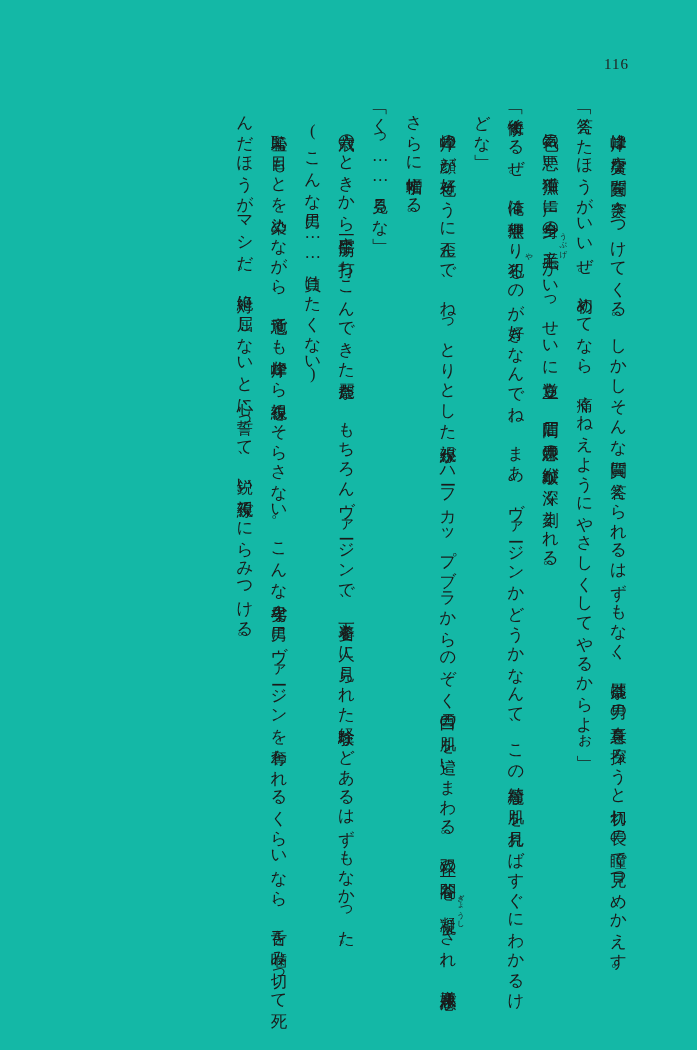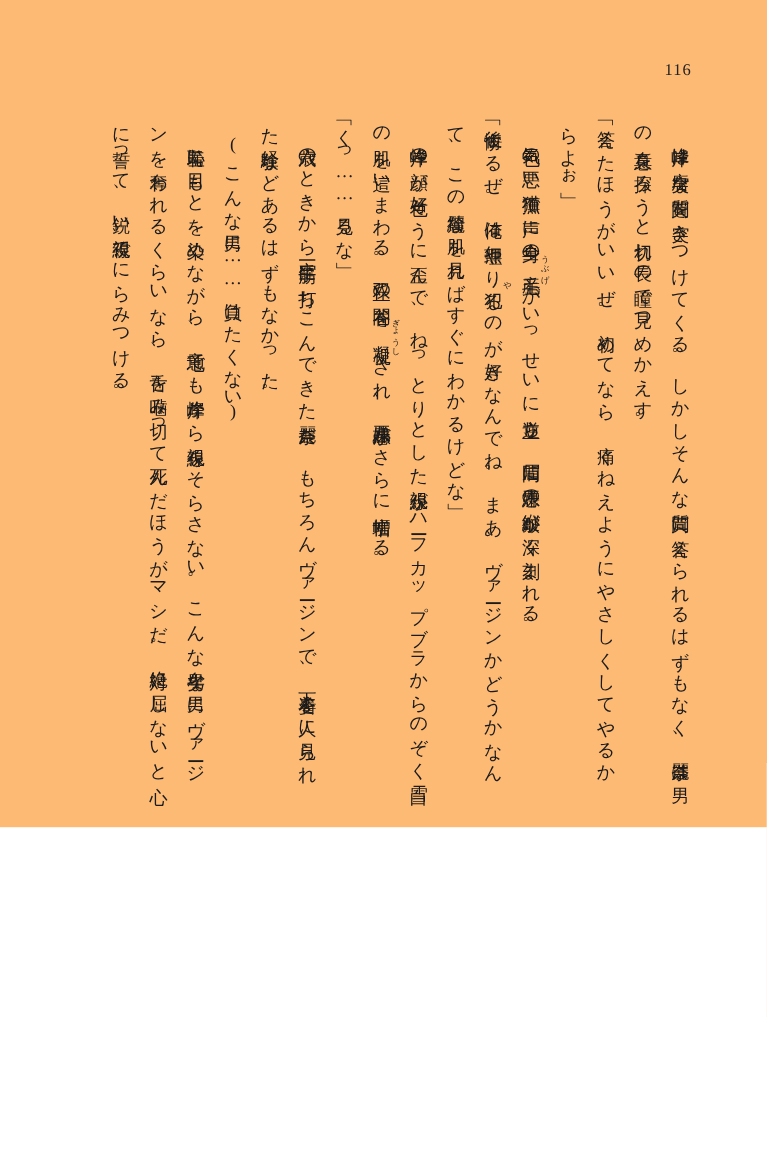--- a/index.html
+++ b/index.html
@@ -11,22 +11,22 @@
     width: 697px;
     height: 1050px;
     font-family: "Liberation Serif", "DejaVu Serif", serif;
     color: #1a1a1a;
     overflow: hidden;
     position: relative;
   }
   .page {
     position: relative;
     width: 697px;
-    height: 752px;
-    background: #fdba74;
+    height: 1050px;
+    background: #14b8a6;
     box-sizing: border-box;
   }
   .page-number {
     position: absolute;
     top: 56px;
     right: 68px;
     font-size: 15px;
     letter-spacing: 1px;
     color: #222;
     font-family: "Liberation Serif", "DejaVu Serif", serif;

